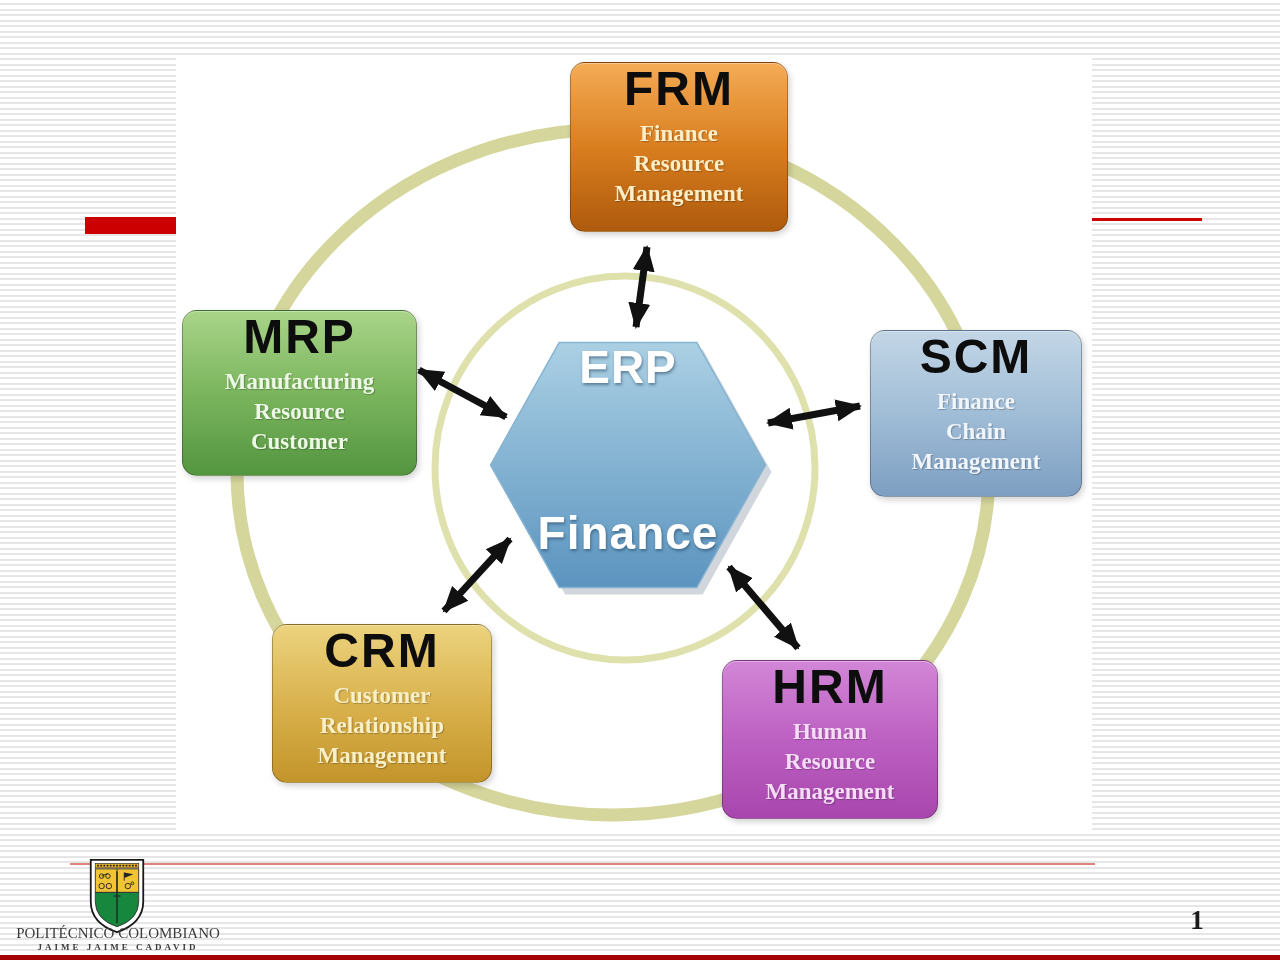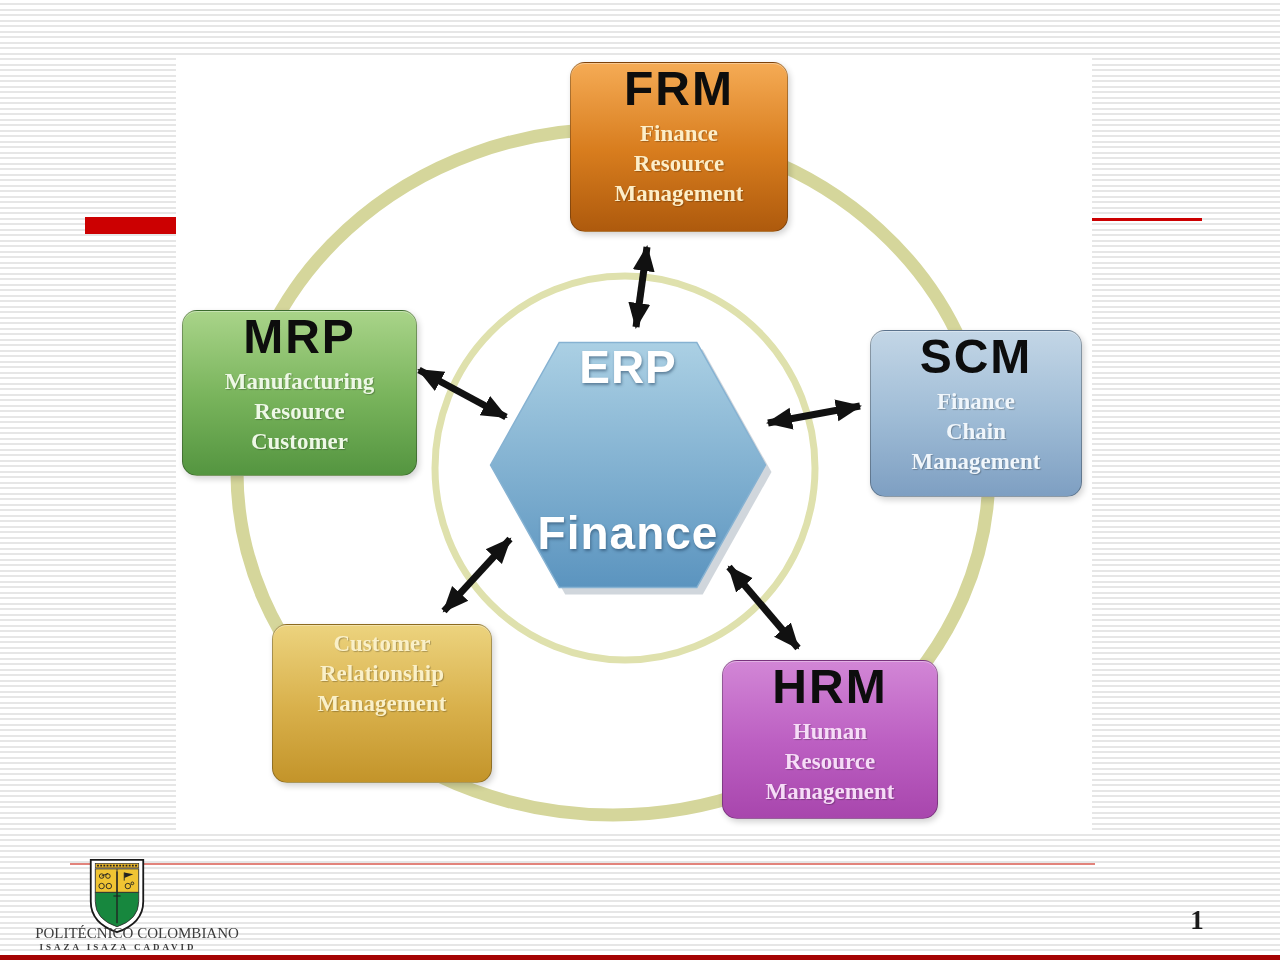--- a/index.html
+++ b/index.html
@@ -65,21 +65,21 @@
   .module.frm { left:394px; top:7px;   width:218px; height:170px; }
   .module.mrp { left:6px;   top:223px; width:235px; height:166px;margin-top:32px; }
   .module.scm { left:694px; top:275px; width:212px; height:167px; }
   .module.crm { left:96px;  top:569px; width:220px; height:159px; }
   .module.hrm { left:546px; top:605px; width:216px; height:159px; }
 
   
   .logo { position:absolute; left:88px; top:858px; width:58px; height:76px; }
   .footer-name {
     position:absolute; left:12px; top:925px; width:212px; text-align:center;
-    font-family:"Liberation Serif", serif; font-size:15px; color:#3c3c3c; white-space:nowrap;margin-left:19px;
+    font-family:"Liberation Serif", serif; font-size:15px; color:#3c3c3c; white-space:nowrap;
   }
   .footer-sub {
     position:absolute; left:12px; top:942px; width:212px; text-align:center;
     font-family:"Liberation Serif", serif; font-size:9px; font-weight:bold;
     letter-spacing:3px; color:#3c3c3c; white-space:nowrap;
   }
 
   .page-number {
     position:absolute; left:1170px; top:905px; width:54px; text-align:center;
     font-family:"Liberation Serif", serif; font-weight:bold; font-size:27px; color:#1a1a1a;
@@ -147,20 +147,21 @@
   <div class="module scm" style="background: linear-gradient(rgb(195, 214, 230) 0%, rgb(159, 188, 214) 52%, rgb(126, 159, 194) 100%);">
     <div class="acronym">SCM</div>
     <div class="subtitle" style="color: rgb(240, 246, 251);">
       <span>Finance</span>
       <span>Chain</span>
       <span>Management</span>
     </div>
   </div>
 
   <div class="module crm" style="background: linear-gradient(rgb(236, 211, 126) 0%, rgb(217, 177, 76) 52%, rgb(195, 148, 42) 100%);">
+    <div class="acronym">CRM</div>
     <div class="subtitle" style="color: rgb(250, 240, 200);">
       <span>Customer</span>
       <span>Relationship</span>
       <span>Management</span>
     </div>
   </div>
 
   <div class="module hrm" style="background: linear-gradient(rgb(210, 134, 214) 0%, rgb(188, 95, 194) 52%, rgb(168, 70, 173) 100%);">
     <div class="acronym">HRM</div>
     <div class="subtitle" style="color: rgb(246, 220, 247);">
@@ -186,15 +187,15 @@
     <polygon points="40,16 50,18 40,22" fill="#222222"></polygon>
     <line x1="40" y1="16" x2="40" y2="25" stroke="#222222" stroke-width="1"></line>
     <circle cx="44" cy="31" r="3" fill="none" stroke="#222222" stroke-width="1"></circle>
     <circle cx="49" cy="28" r="1.5" fill="none" stroke="#222222" stroke-width="1"></circle>
     <path d="M8,38 H56 V48 Q56,68 32,76 Q8,68 8,48 Z" fill="#17873e" stroke="#333333" stroke-width="1"></path>
     <line x1="32" y1="15" x2="32" y2="72" stroke="#222222" stroke-width="1.5"></line>
     <line x1="28" y1="42" x2="36" y2="42" stroke="#222222" stroke-width="1.2"></line>
   </svg>
 </div>
 <div class="footer-name">POLITÉCNICO COLOMBIANO</div>
-<div class="footer-sub">ISAZA ISAZA CADAVID</div>
+<div class="footer-sub">JAIME JAIME CADAVID</div>
 
 <div class="page-number">1</div>
 
 </body></html>

